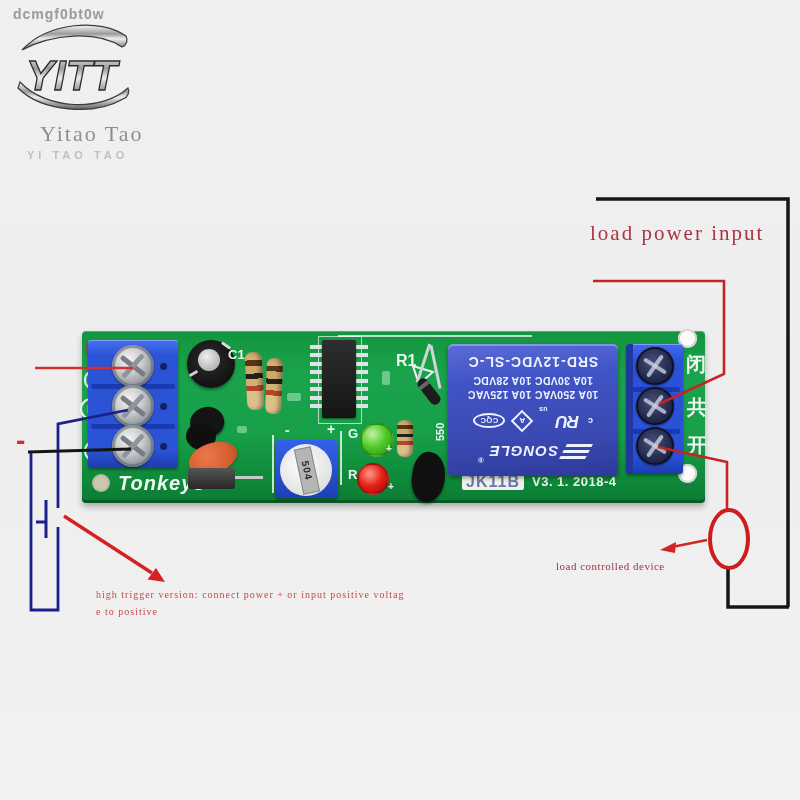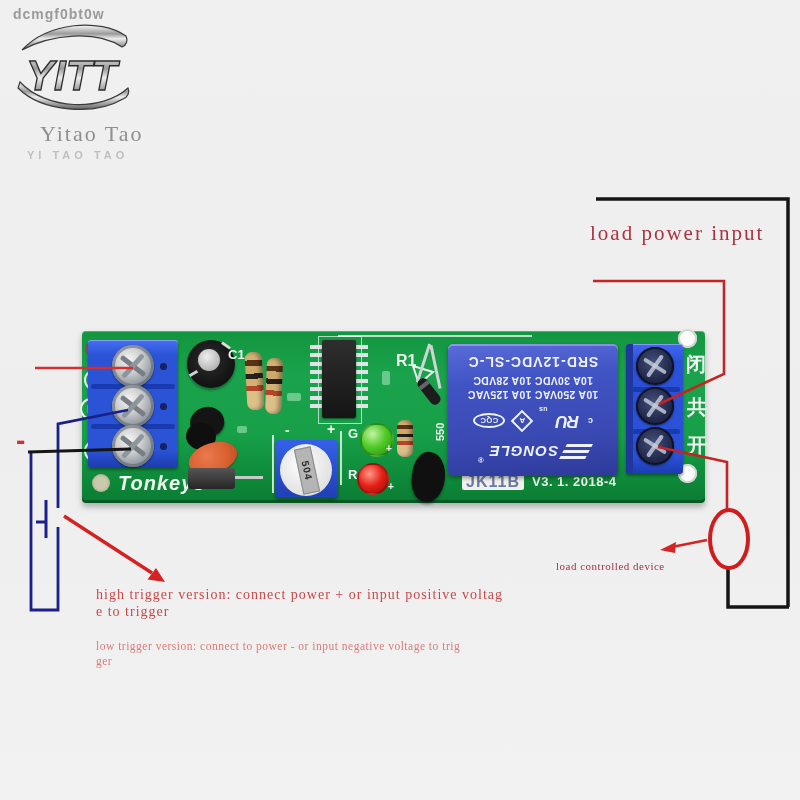--- a/index.html
+++ b/index.html
@@ -11,21 +11,21 @@
   
   .wm-id{left:13px;top:6px;font-size:14px;font-weight:bold;color:#9a9a9a;letter-spacing:1px;z-index:8;}
   .wm-brand{left:16px;top:121px;font-size:22px;color:#8f8f8f;letter-spacing:2px;margin-left:24px;}
   .wm-sub{left:27px;top:149px;font-size:11px;font-weight:bold;color:#bfbfbf;letter-spacing:4px;}
   
   .t-loadpower{left:590px;top:221px;font-size:21px;color:#a93341;letter-spacing:2px;}
   .t-dc12v{left:5px;top:275px;font-size:30px;color:#8f2433;word-spacing:14px;}
   .t-p12v{left:6px;top:331px;font-size:33px;font-weight:bold;color:#e0432e;letter-spacing:-1px;}
   .t-minus{left:16px;top:425px;font-size:28px;font-weight:bold;color:#d03030;}
   .t-loaddev{left:556px;top:560px;font-size:11px;color:#a03545;letter-spacing:.5px;}
-  .t-high{left:96px;top:586px;font-size:14px;color:#c94848;letter-spacing:1px;line-height:17px;}
+  .t-high{left:96px;top:586px;font-size:10px;color:#c94848;letter-spacing:1px;line-height:17px;}
   .t-low{left:96px;top:639px;font-size:11.5px;color:#d97b7b;letter-spacing:.5px;line-height:15px;}
   
   #board{left:82px;top:331px;width:623px;height:172px;border-radius:4px;z-index:2;
          background:linear-gradient(180deg,#13953f 0%,#1aa34c 25%,#17a048 60%,#0e8a3a 85%,#0b7c33 100%);
          box-shadow:0 4px 6px rgba(0,0,0,.28), inset 0 1px 0 rgba(255,255,255,.25), inset 0 -3px 0 rgba(0,0,0,.28);}
   .hole{border-radius:50%;}
   .silk{color:#eef7ef;font-weight:bold;}
   .silk-ring{width:18px;height:18px;border:2px solid #e8f5ec;border-radius:50%;display:flex;
              align-items:center;justify-content:center;font-size:11px;font-weight:bold;color:#eef7ef;z-index:1;}
   .tblock{background:linear-gradient(180deg,#466ff2 0%,#2a53d6 12%,#2a53d6 86%,#1c3cae 100%);
@@ -90,25 +90,21 @@
     <text x="14" y="76" font-family="Liberation Sans, sans-serif" font-size="42" font-weight="bold" font-style="italic" fill="url(#chr)" stroke="#2b2b2b" stroke-width="1.3">YITT</text>
   </svg>
   <div class="abs wm-brand serif">Yitao Tao</div>
   <div class="abs wm-sub">YI TAO TAO</div>
 
   <div class="abs serif t-loadpower">load power input</div>
   <div class="abs t-minus">-</div>
   <div class="abs serif t-loaddev">load controlled device</div>
   <div class="abs serif t-high">
     <div>high trigger version: connect power + or input positive voltag</div>
-    <div>e to trigger</div>
-  </div>
-  <div class="abs serif t-low">
-    <div>low trigger version: connect to power - or input negative voltage to trig</div>
-    <div>ger</div>
+    <div>e to positive</div>
   </div>
 
   <div id="board" class="abs">
 
     <div class="abs pad" style="left:120px;top:20px;width:9px;height:9px;"></div>
     <div class="abs pad" style="left:205px;top:62px;width:14px;height:8px;"></div>
     <div class="abs pad" style="left:198px;top:118px;width:9px;height:9px;"></div>
     <div class="abs pad" style="left:300px;top:40px;width:8px;height:14px;"></div>
     <div class="abs pad" style="left:155px;top:95px;width:10px;height:7px;"></div>
     <div class="abs" style="left:256px;top:4px;width:194px;border-top:2px solid rgba(255,255,255,.7);"></div>

